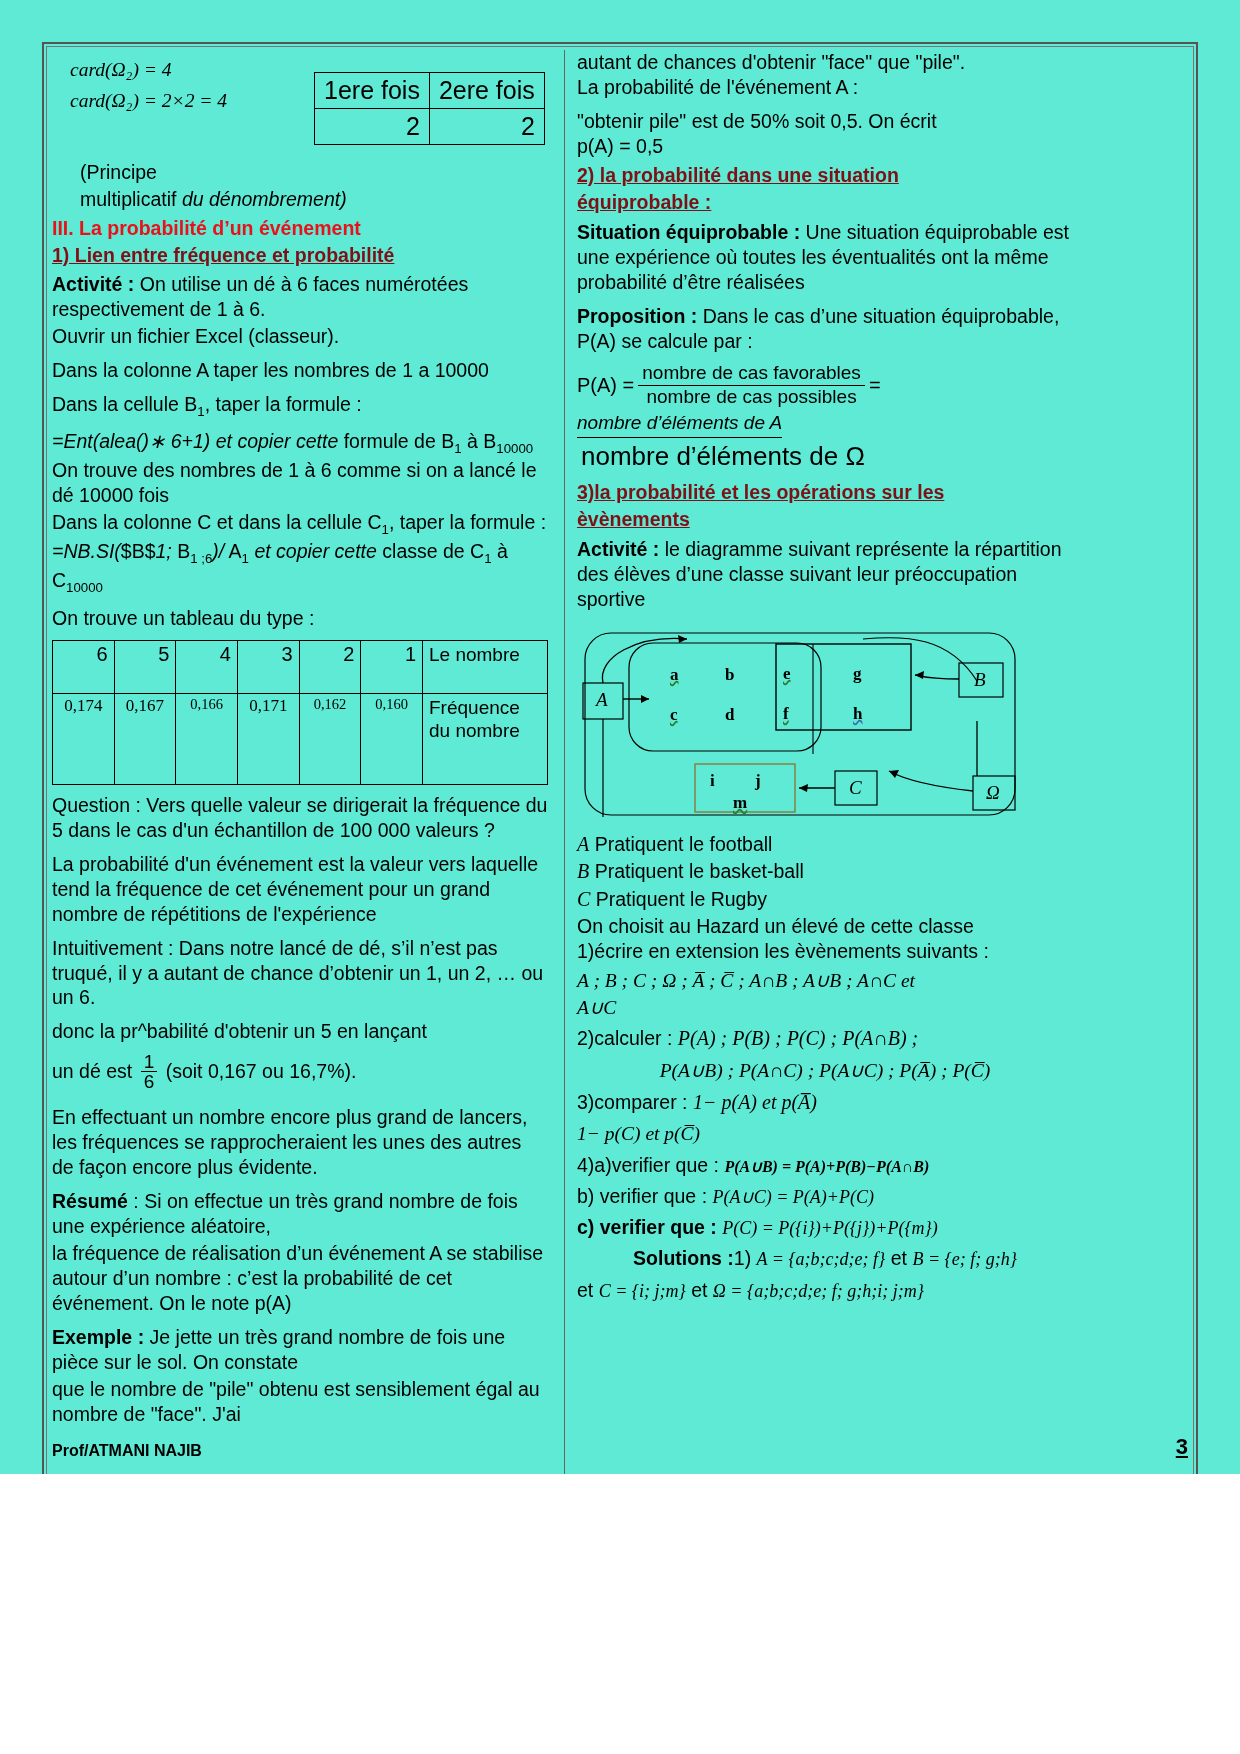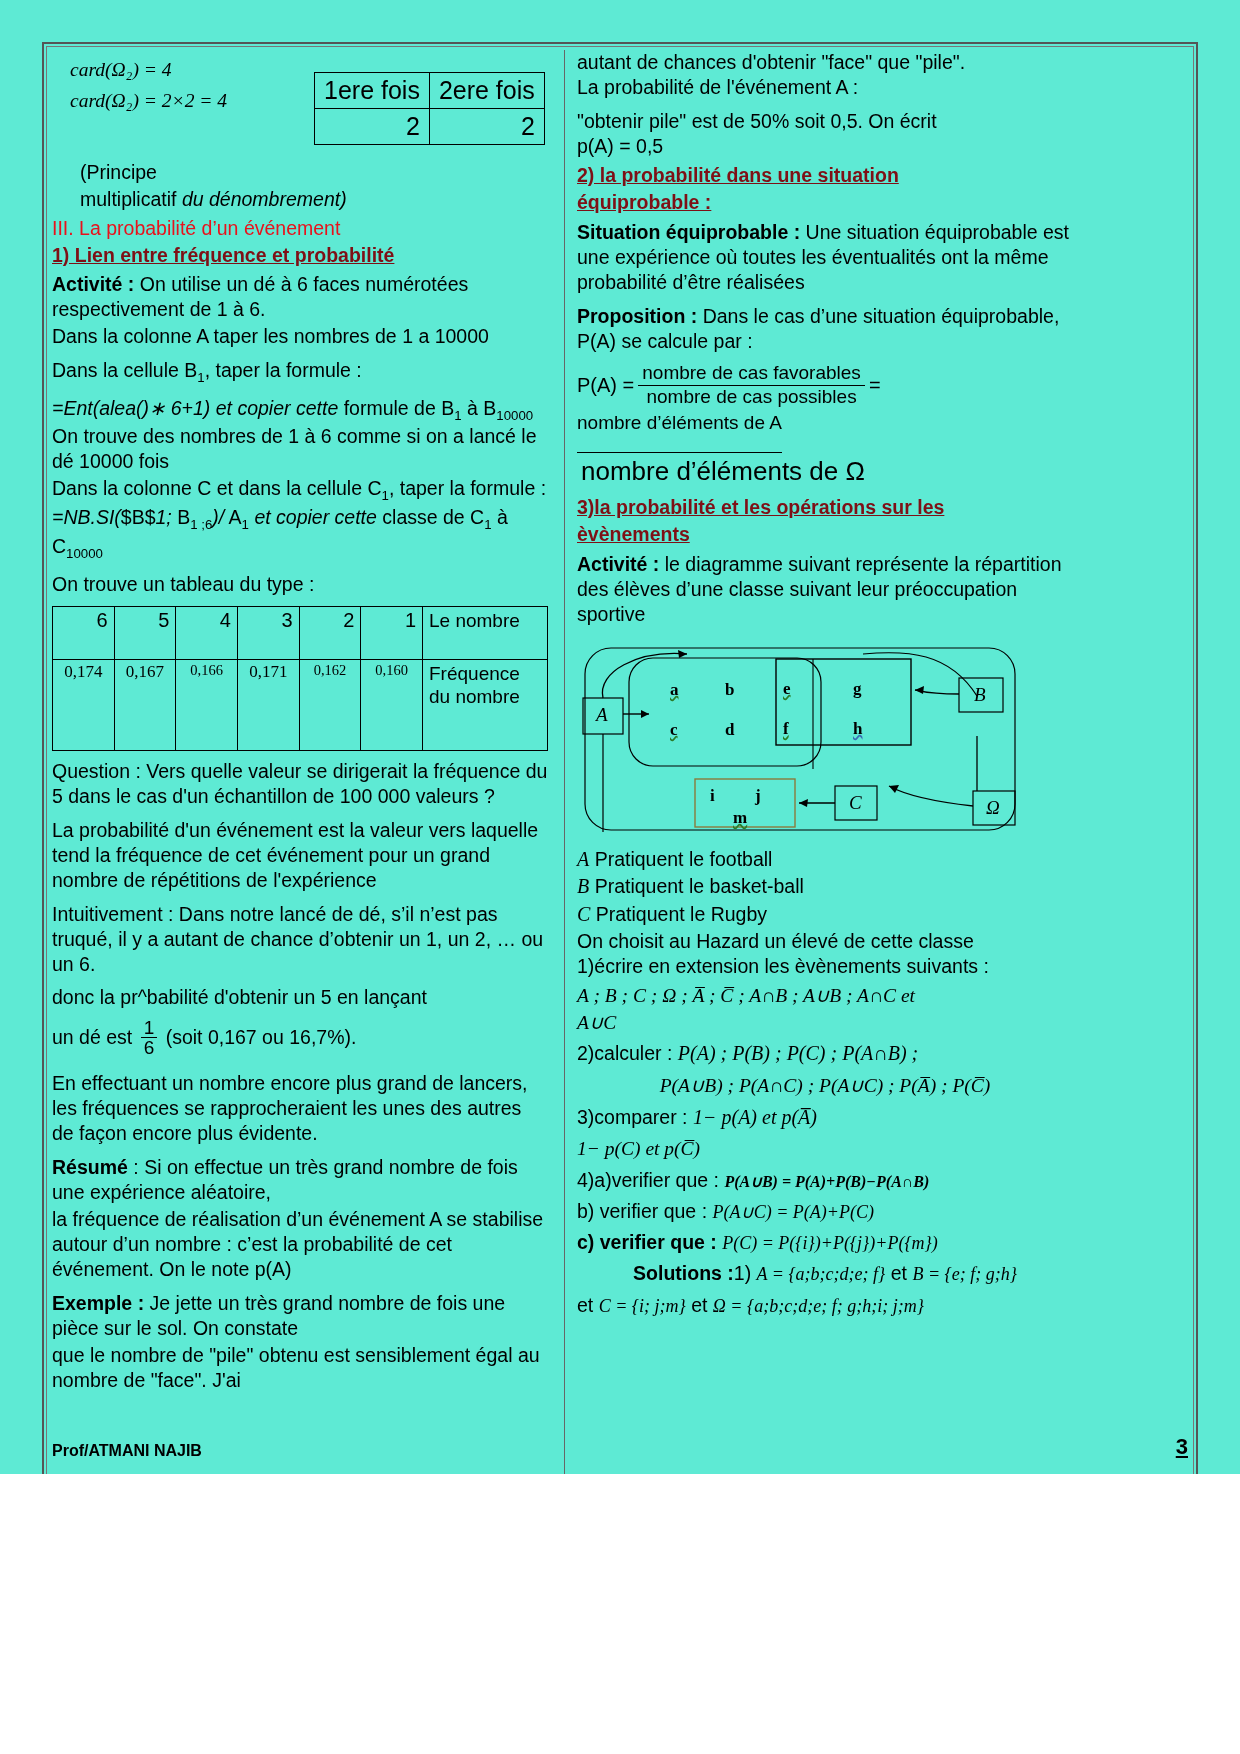--- a/index.html
+++ b/index.html
@@ -62,21 +62,21 @@
     margin: 0 0 2px 0;
     font-size: 19.5px;
     line-height: 1.28;
   }
   .tight { margin-bottom: 0; }
   .sp { margin-bottom: 9px; }
   b, .b { font-weight: bold; }
   i, .i { font-style: italic; }
   .red {
     color: #e8121c;
-    font-weight: normal;
+    font-weight: bold;
     font-size: 20px;
   }
   .darkred {
     color: #7e1016;
     font-weight: bold;
     font-size: 20px;
     text-decoration: underline;
   }
   .mathfont {
     font-family: "Liberation Serif", serif;
@@ -159,21 +159,21 @@
   .frac-wide {
     display: inline-block;
     vertical-align: -0.55em;
     text-align: center;
     line-height: 1.18;
     margin: 0 4px;
   }
   .frac-wide .n { display: block; padding: 0 4px; }
   .frac-wide .d { display: block; border-top: 1.5px solid #000; padding: 0 4px; }
 
-  .underln { border-bottom: 1.5px solid #000; display: inline-block; padding-bottom: 16px; }
+  .underln { border-bottom: 1.5px solid #000; display: inline-block; padding-bottom: 1px; font-style: italic; }
 
   
   .venn {
     position: relative;
     width: 470px;
     height: 205px;
     margin: 4px 0 6px 0;
   }
   .venn svg { position: absolute; left: 0; top: 0; }
   .venn .el {
@@ -241,20 +241,21 @@
           </table>
       </div>
 
       <div class="line" style="padding-left:28px;">(Principe</div>
       <div class="line" style="padding-left:28px; margin-bottom:4px;"><span>multiplicatif </span><i>du dénombrement)</i></div>
 
       <div class="line red">III. La probabilité d’un événement</div>
       <div class="line darkred" style="margin-bottom:4px;">1) Lien entre fréquence et probabilité</div>
 
       <p><b>Activité :</b><span> On utilise un dé à 6 faces numérotées respectivement de 1 à 6.</span></p>
+      <p class="sp">Ouvrir un fichier Excel (classeur).</p>
       <p class="sp">Dans la colonne A taper les nombres de 1 a 10000</p>
       <p class="sp"><span>Dans la cellule B</span><sub>1</sub><span>, taper la formule :</span></p>
 
       <p><i>=Ent(alea()∗ 6+1) et copier cette</i><span> formule de B</span><sub>1</sub><span> à</span> B<sub>10000</sub><span> On trouve des nombres de 1 à 6 comme si on a lancé le dé 10000 fois</span></p>
 
       <p class="sp"><span>Dans la colonne C et dans la cellule C</span><sub>1</sub><span>, taper la formule : </span><i>=NB.SI(</i><span>$B$</span><i>1;</i><span> B</span><sub>1 ;6</sub><i>)/</i><span> A</span><sub>1</sub><i> et copier cette</i><span> classe de C</span><sub>1</sub><span> à C</span><sub>10000</sub></p>
 
       <p class="sp">On trouve un tableau du type :</p>
 
       <table class="tbl-freq">

